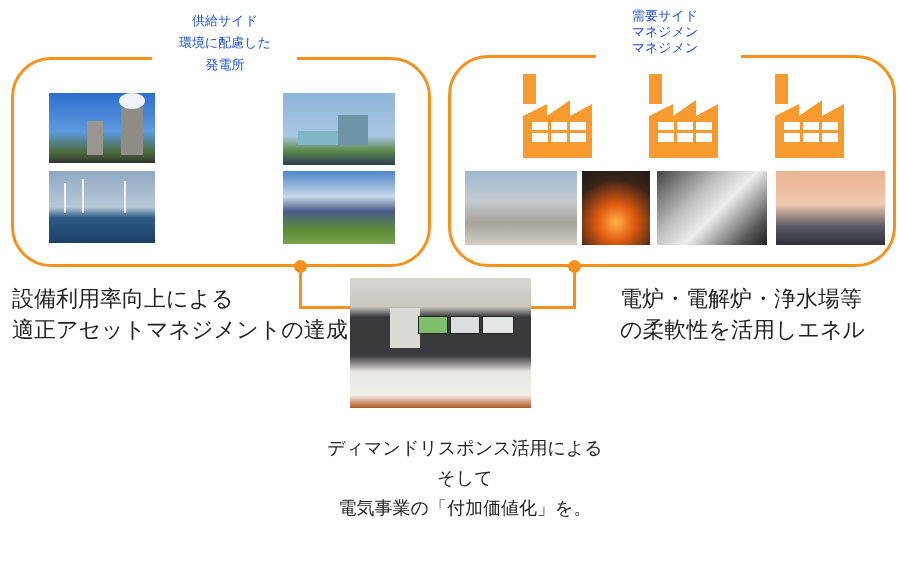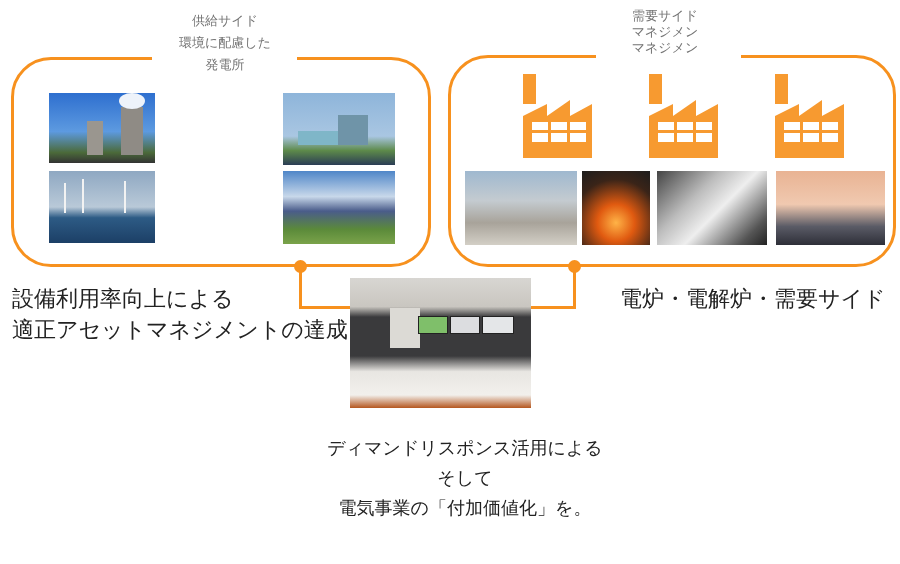--- a/index.html
+++ b/index.html
@@ -1,20 +1,20 @@
 <!DOCTYPE html>
 <html><head>
 <meta charset="utf-8">
 <style>
   html,body{margin:0;padding:0;background:#fff;}
   body{width:900px;height:564px;position:relative;overflow:hidden;font-family:"DejaVu Sans","Liberation Sans",sans-serif;}
   .abs{position:absolute;}
   .box{position:absolute;border:3px solid #F7911E;border-radius:40px;box-sizing:border-box;}
   .gap{position:absolute;background:#fff;}
-  .cap{position:absolute;color:#737373;font-size:13px;line-height:22px;text-align:center;}
+  .cap{position:absolute;color:#1d4ed8;font-size:13px;line-height:22px;text-align:center;}
   .cap2{line-height:16px;font-family:Liberation Serif, serif;}
   .photo{position:absolute;overflow:hidden;}
   .ln{position:absolute;background:#F7911E;}
   .dot{position:absolute;width:13px;height:13px;border-radius:50%;background:#F7911E;}
   .txt{position:absolute;color:#222;font-size:22px;line-height:31px;}
   .ctr{position:absolute;left:0;width:900px;text-align:center;color:#222;font-size:18px;line-height:30px;}
 </style>
 </head>
 <body>
 
@@ -98,19 +98,20 @@
   <div class="abs" style="left:68px;top:38px;width:28px;height:16px;background:#7fbf6a;border:1px solid #222;"></div>
   <div class="abs" style="left:100px;top:38px;width:28px;height:16px;background:#dcdde0;border:1px solid #222;"></div>
   <div class="abs" style="left:132px;top:38px;width:30px;height:16px;background:#e4e6e8;border:1px solid #222;"></div>
 </div>
 
 <div class="txt" style="left:12px;top:283px;">
   <div>設備利用率向上による</div>
   <div>適正アセットマネジメントの達成</div>
 </div>
 <div class="txt" style="left:620px;top:283px;">
-  <div>電炉・電解炉・需要サイド</div>
+  <div>電炉・電解炉・浄水場等</div>
+  <div>の柔軟性を活用しエネル</div>
 </div>
 <div class="ctr" style="top:433px;padding-left:15px;">
   <div>ディマンドリスポンス活用による</div>
   <div>そして</div>
   <div>電気事業の「付加価値化」を。</div>
 </div>
 
 </body></html>

